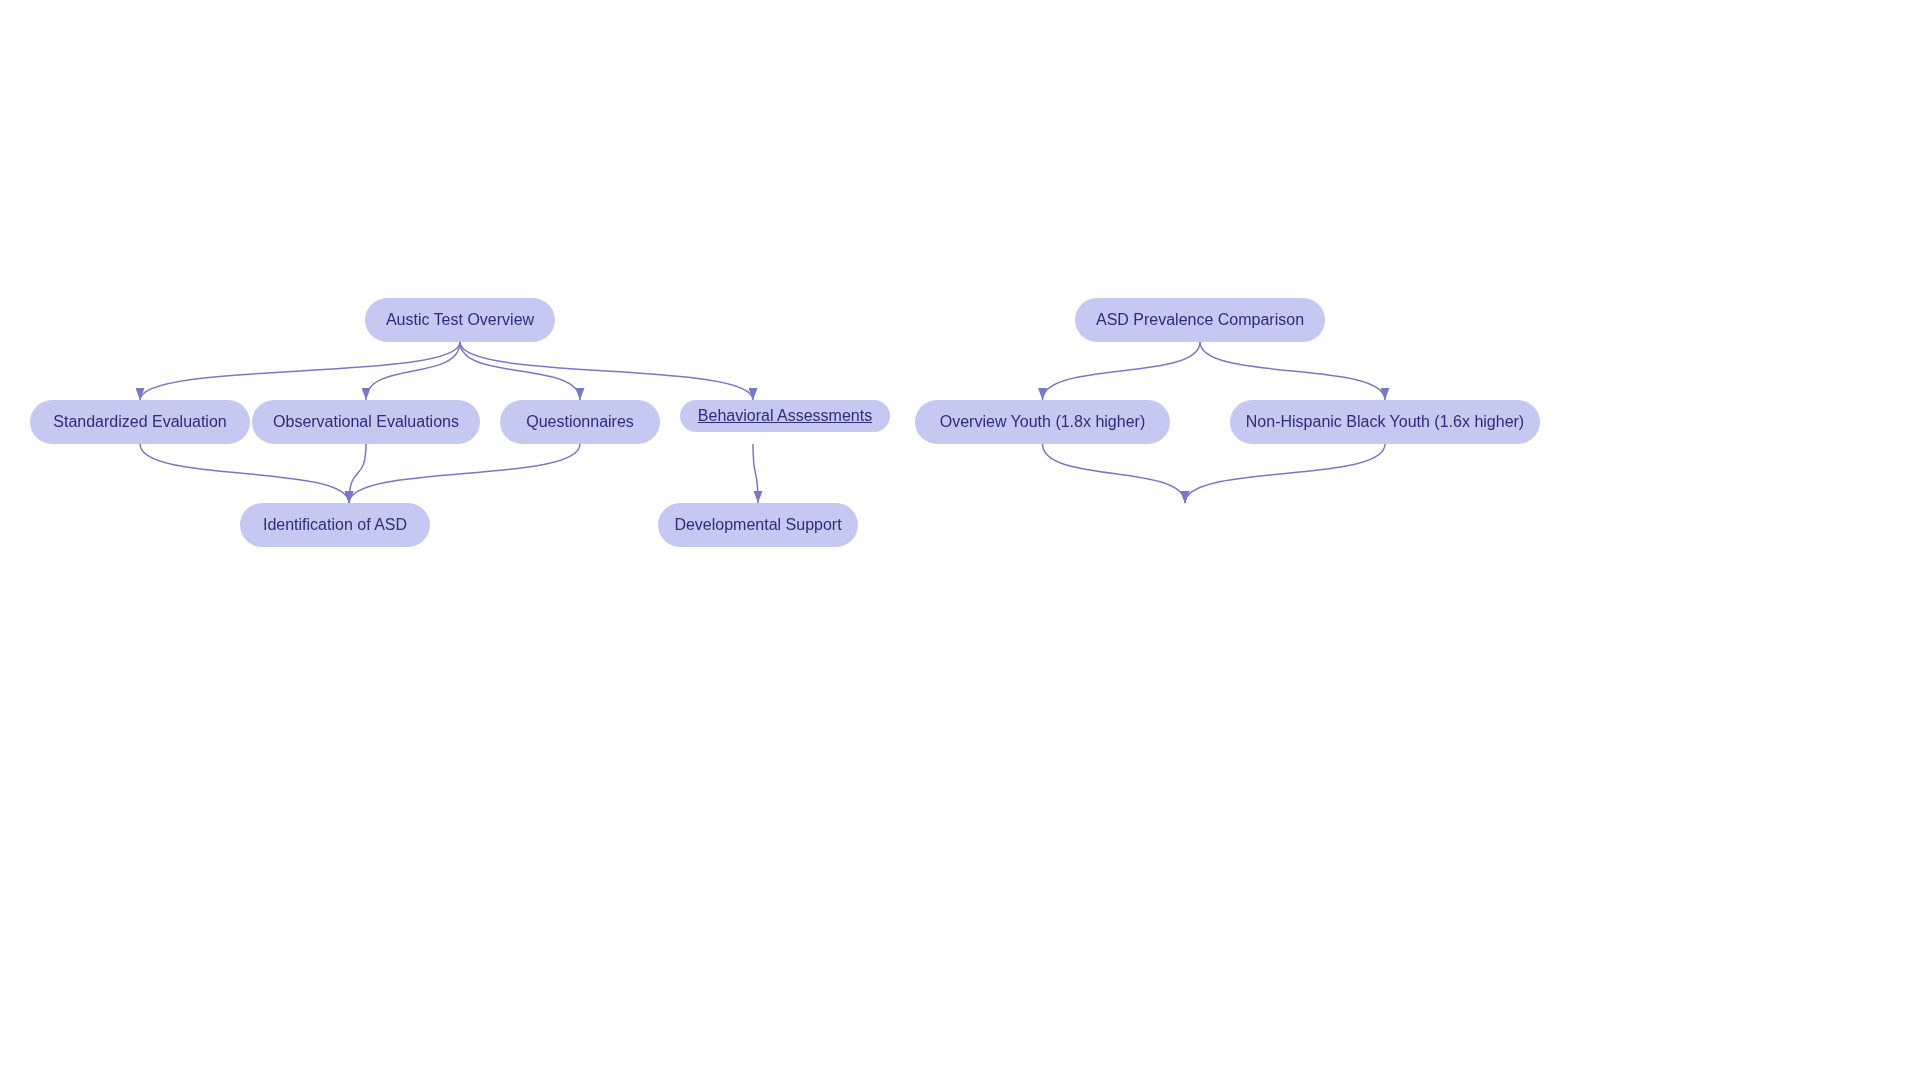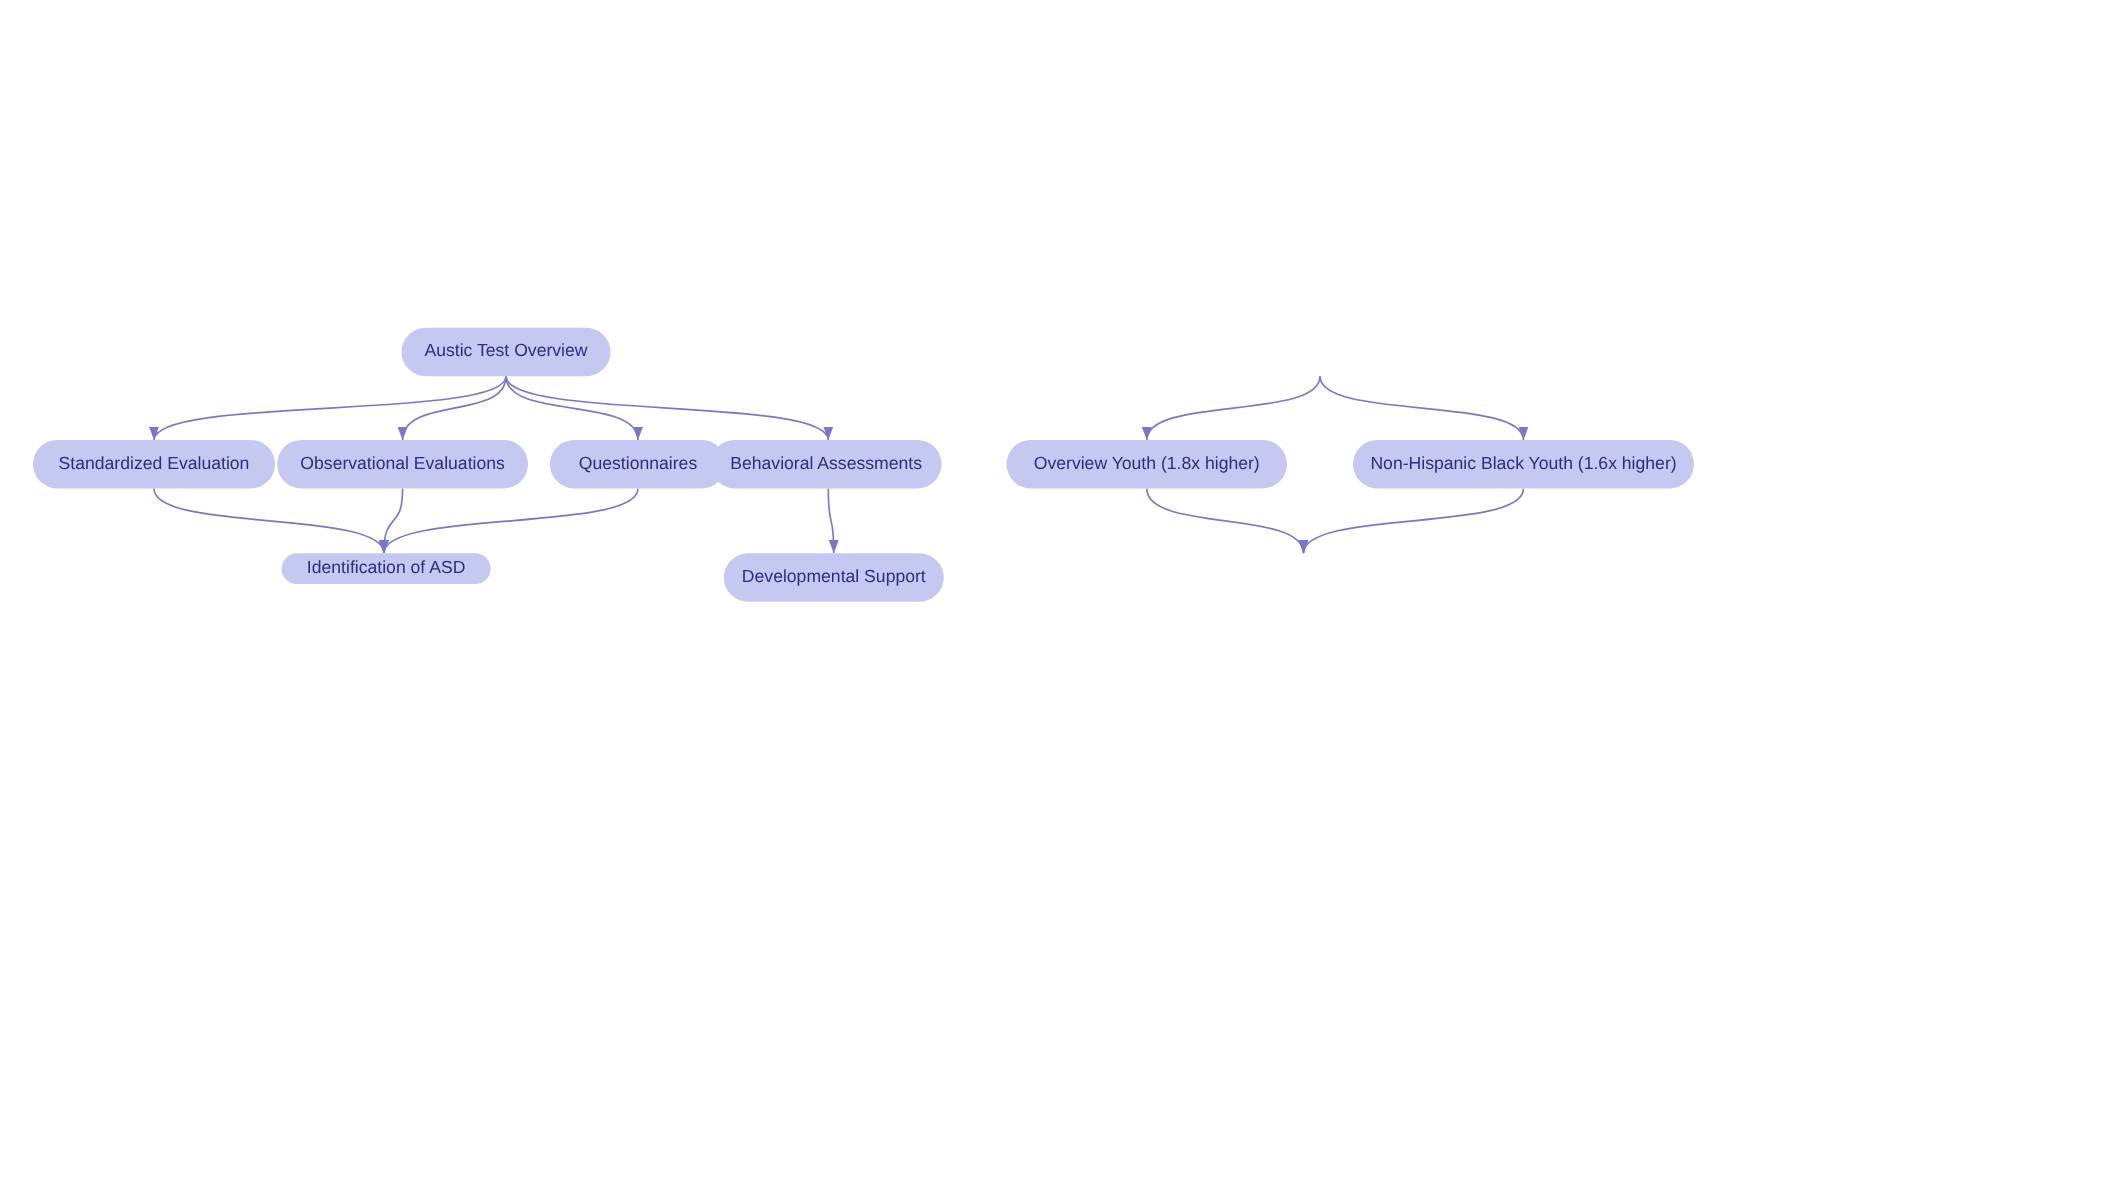--- a/index.html
+++ b/index.html
@@ -63,24 +63,25 @@
     </svg>
 
   <div class="node" id="node-root1" style="left:365px; top:298px; width:190px; height:44px;">Austic Test Overview</div>
 
   <div class="node" id="node-obs_eval" style="left:252px; top:400px; width:228px; height:44px;">Observational Evaluations</div>
 
   <div class="node" id="node-std_eval" style="left:30px; top:400px; width:220px; height:44px;">Standardized Evaluation</div>
 
   <div class="node" id="node-quest" style="left:500px; top:400px; width:160px; height:44px;">Questionnaires</div>
 
-  <div class="node" id="node-behav" style="left:646px; top:400px; width:210px; height:44px;">Behavioral Assessments</div>
+  <div class="node" id="node-behav" style="left:680px; top:400px; width:210px; height:32px;text-decoration:underline;">Behavioral Assessments</div>
 
-  <div class="node" id="node-id_asd" style="left:256px; top:503px; width:190px; height:28px;">Identification of ASD</div>
+  <div class="node" id="node-id_asd" style="left:240px; top:503px; width:190px; height:44px;">Identification of ASD</div>
 
   <div class="node" id="node-dev_support" style="left:658px; top:503px; width:200px; height:44px;">Developmental Support</div>
 
+  <div class="node" id="node-root2" style="left:1075px; top:298px; width:250px; height:44px;">ASD Prevalence Comparison</div>
 
   <div class="node" id="node-hispanic" style="left:915px; top:400px; width:255px; height:44px;">Overview Youth (1.8x higher)</div>
 
   <div class="node" id="node-non_hisp" style="left:1230px; top:400px; width:310px; height:44px;">Non-Hispanic Black Youth (1.6x higher)</div>
 
 </div>
 
 </body></html>

